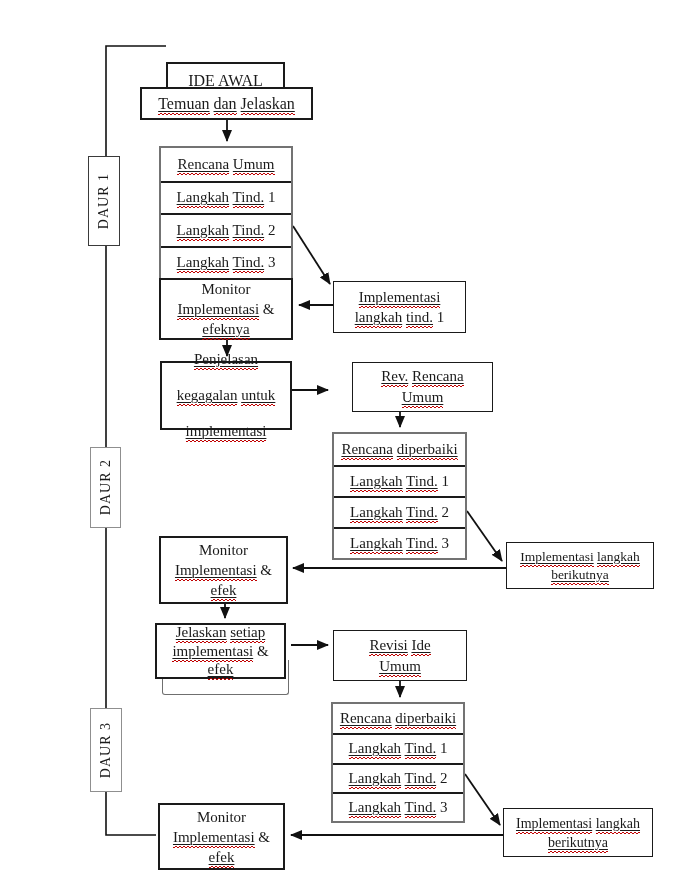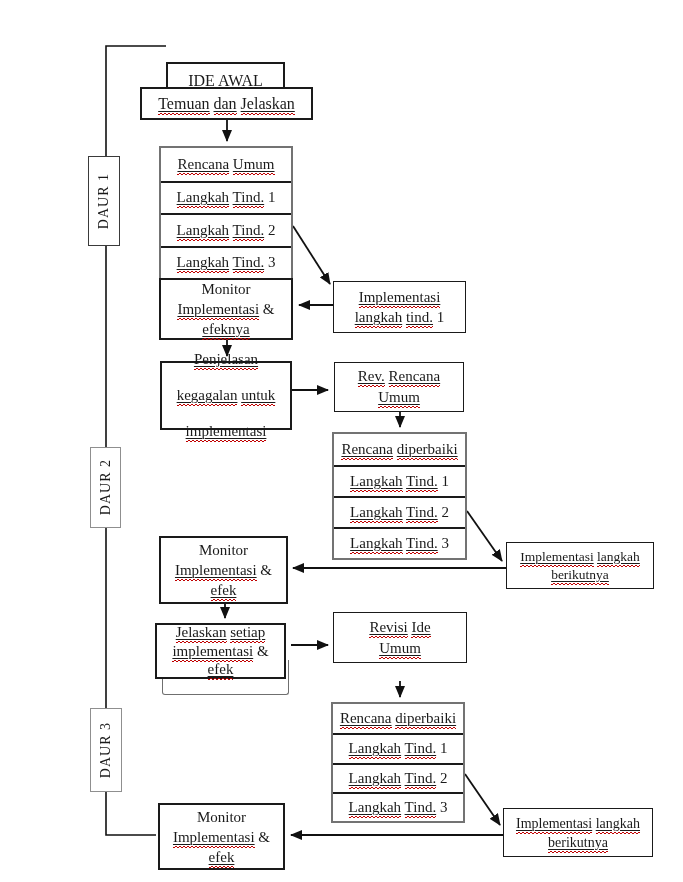--- a/index.html
+++ b/index.html
@@ -103,21 +103,21 @@
   <div class="node" style="left:333px;top:281px;width:133px;height:52px;border-width:1.5px;">
       <div class="ln"><span class="w u">Implementasi</span></div>
       <div class="ln"><span class="w u">langkah</span> <span class="w u">tind.</span> <span class="w">1</span></div>
     </div>
 
   <div class="node" style="left:160px;top:361px;width:132px;height:69px;line-height:21px;gap:15px;">
       <div class="ln"><span class="w u">Penjelasan</span></div>
       <div class="ln"><span class="w u">kegagalan</span> <span class="w u">untuk</span></div>
       <div class="ln"><span class="w u">implementasi</span></div>
     </div>
-  <div class="node" style="left:334px;top:362px;width:130px;height:50px;line-height:21px;border-width:1.5px;">
+  <div class="node" style="left:352px;top:362px;width:141px;height:50px;line-height:21px;border-width:1.5px;">
       <div class="ln"><span class="w u">Rev.</span> <span class="w u">Rencana</span></div>
       <div class="ln"><span class="w u">Umum</span></div>
     </div>
 
   <div class="daur" id="daur2" style="left:90px;top:447px;width:31px;height:81px;">
       <span>DAUR 2</span>
     </div>
 
   <div class="stack" style="left:332px;top:432px;width:135px;height:128px;">
     <div class="cell">
@@ -143,21 +143,21 @@
       <div class="ln"><span class="w u">Implementasi</span> <span class="w u">langkah</span></div>
       <div class="ln"><span class="w u">berikutnya</span></div>
     </div>
 
   <div class="shadowbox" style="left:162px;top:660px;width:127px;height:35px;"></div>
   <div class="node" style="left:155px;top:623px;width:131px;height:56px;font-size:15px;line-height:18.5px;z-index:3;">
       <div class="ln"><span class="w u">Jelaskan</span> <span class="w u">setiap</span></div>
       <div class="ln"><span class="w u">implementasi</span> <span class="w">&amp;</span></div>
       <div class="ln"><span class="w u">efek</span></div>
     </div>
-  <div class="node" style="left:333px;top:612px;width:134px;height:51px;line-height:21px;border-width:1.5px;">
+  <div class="node" style="left:333px;top:630px;width:134px;height:51px;line-height:21px;border-width:1.5px;">
       <div class="ln"><span class="w u">Revisi</span> <span class="w u">Ide</span></div>
       <div class="ln"><span class="w u">Umum</span></div>
     </div>
 
   <div class="daur" id="daur3" style="left:90px;top:708px;width:32px;height:84px;">
       <span>DAUR 3</span>
     </div>
 
   <div class="stack" style="left:331px;top:702px;width:134px;height:121px;">
     <div class="cell">

